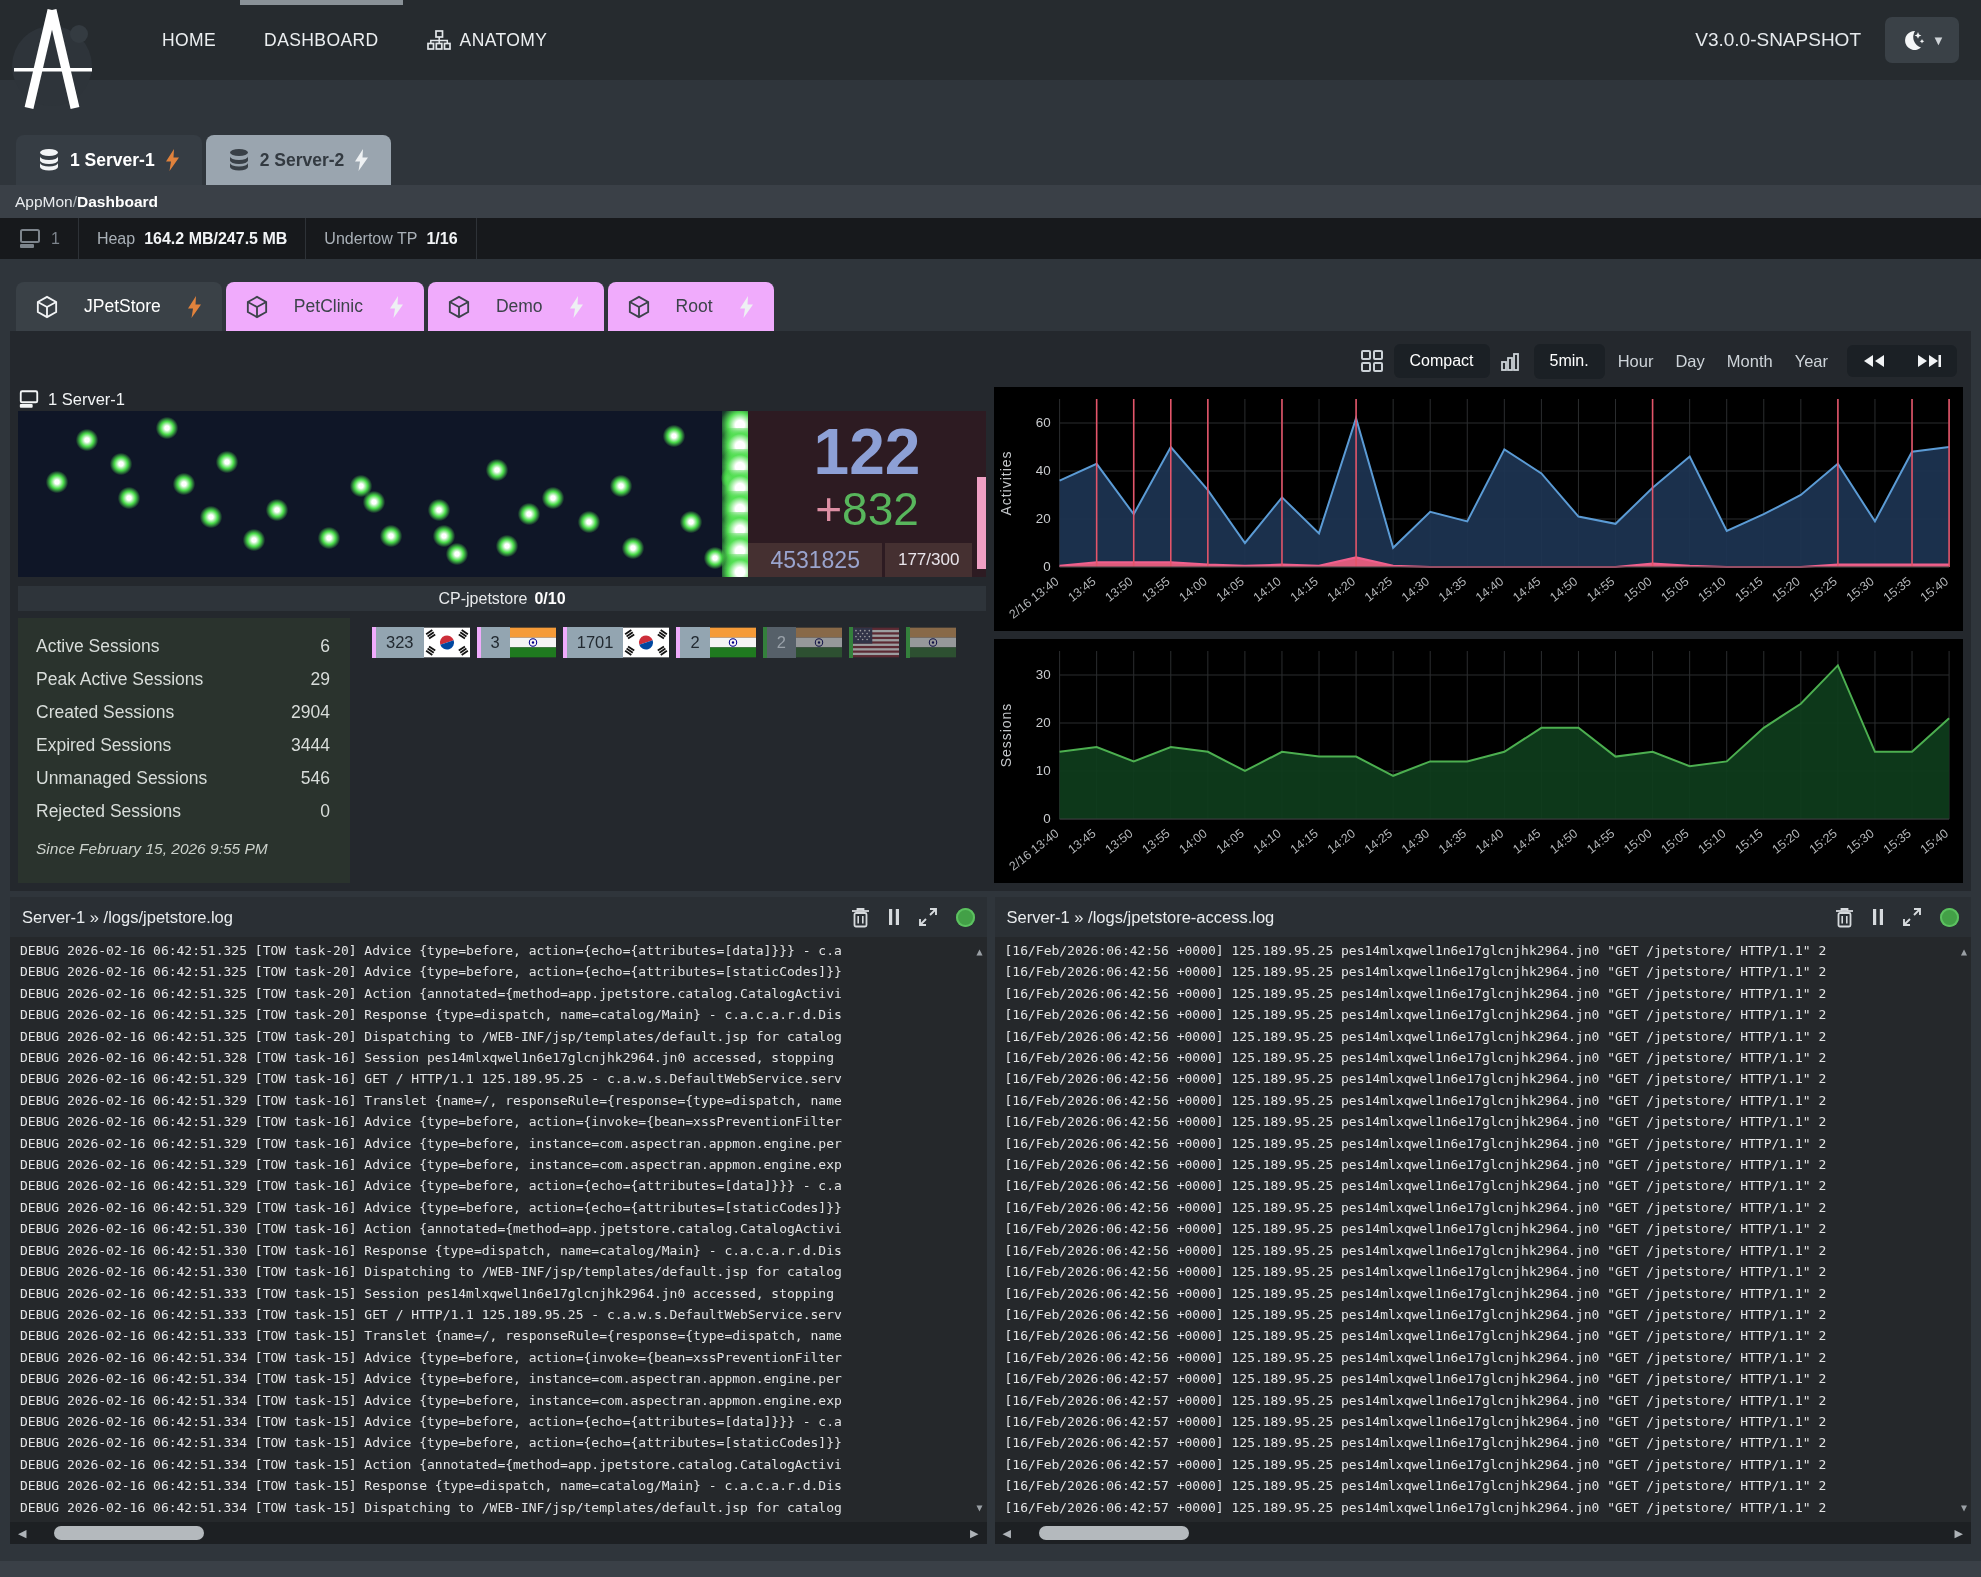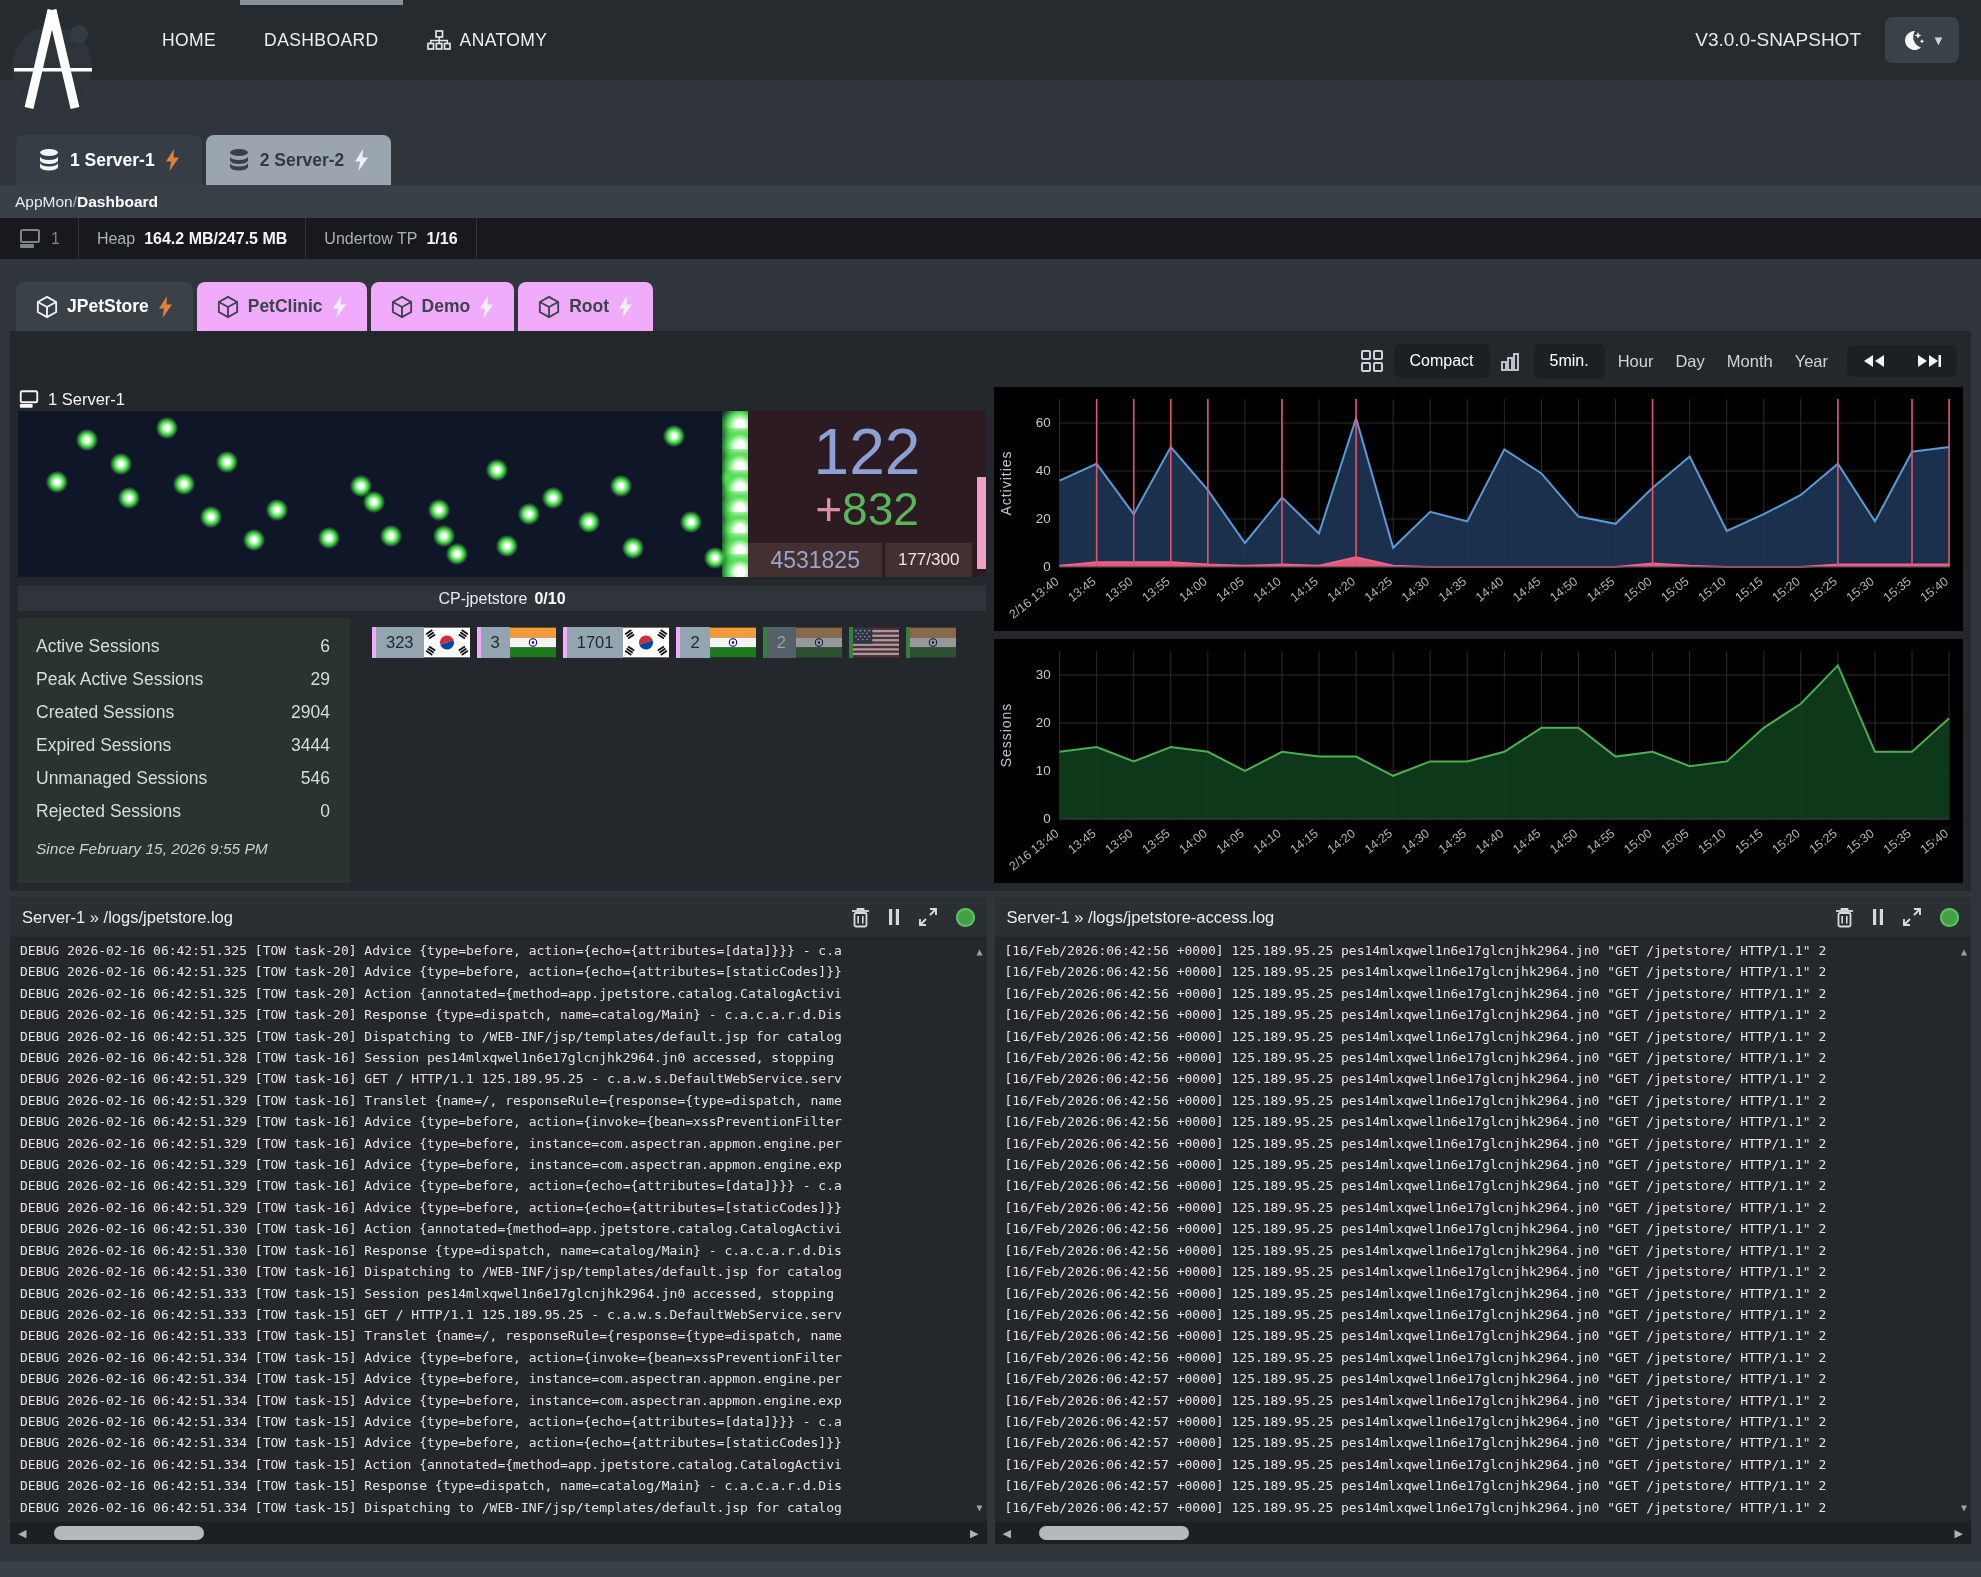--- a/index.html
+++ b/index.html
@@ -30,22 +30,22 @@
   .breadcrumb .sep { color:#aab1b7; }
   .breadcrumb .cur { font-weight:bold; color:#fff; }
   .statusbar { height:41px; background:#17191c; display:flex; align-items:center; }
   .st-sec { display:flex; align-items:center; gap:9px; padding:0 18px; height:100%;
     border-right:1px solid #2e3237; font-size:16px; color:#a9b0b7; }
   .st-sec b { color:#f2f4f6; }
   .st-num { color:#7d848c; font-size:16px; }
 
   
   .app-tabs { margin-top:23px; padding-left:16px; display:flex; gap:4px; }
-  .atab { display:flex; align-items:center; gap:9px; height:49px; padding:0 20px;
-    border-radius:8px 8px 0 0; font-size:17.5px; font-weight:bold; cursor:pointer; }
+  .atab { display:flex; align-items:center; gap:26px; height:49px; padding:0 20px;
+    border-radius:8px 8px 0 0; font-size:17.5px; font-weight:normal; cursor:pointer; }
   .atab.active { background:#3a4147; color:#fff; }
   .atab.inactive { background:#f0abfc; color:#3c434a;text-align:center; }
 
   .dashboard { margin:0 10px; background:#24282d; padding:8px; }
   .controls { height:44px; display:flex; align-items:center; justify-content:flex-end; gap:10px; padding-right:6px; }
   .ctl-btn { background:#1b2025; color:#fff; border:none; border-radius:6px; padding:8px 16px;
     font-size:16px; font-family:inherit; cursor:pointer; }
   .ctl-text { color:#ced4d9; font-size:16.5px; padding:8px 9px; cursor:pointer; }
   .nav-group { background:#1b2025; border-radius:6px; display:flex; }
   .nav-group .ng-btn { padding:9px 15px; cursor:pointer; display:flex; align-items:center; }
@@ -55,21 +55,21 @@
   .right-col { flex:1; display:flex; flex-direction:column; gap:8px; }
 
   .server-label { height:24px; display:flex; align-items:center; gap:8px; font-size:16.5px; color:#f3f5f6; }
   .viz-row { display:flex; height:166px; }
   .dot-field { flex:1; background:#0f1627; position:relative; overflow:hidden; }
   .dot { position:absolute; width:22px; height:22px;
     background:radial-gradient(circle, #ffffff 14%, #4bdc4b 42%, rgba(40,170,40,0) 72%); }
   .dot.big { width:36px; height:36px;
     background:radial-gradient(circle, #ffffff 18%, #55e055 48%, rgba(60,200,60,.25) 78%, rgba(40,170,40,0) 100%); }
   .big-stats { width:238px; background:#2d1b22; position:relative; display:flex; flex-direction:column; }
-  .act-count { text-align:center; font-size:64px; font-weight:normal; color:#8da0d6; line-height:66px; margin-top:8px; }
+  .act-count { text-align:center; font-size:64px; font-weight:bold; color:#8da0d6; line-height:66px; margin-top:8px; }
   .sess-delta { text-align:center; font-size:46px; line-height:48px; color:#58b65c; }
   .sess-delta .plus { color:#dd8fa4; }
   .bs-bottom { margin-top:auto; display:flex; gap:3px; padding-right:14px; height:34px; }
   .bs-cell { background:#453031; display:flex; align-items:center; justify-content:center; }
   .bs-total { flex:1.55; color:#9aa4ce; font-size:23px; }
   .bs-tp { flex:1; color:#e9e5eb; font-size:17px; }
   .gauge { position:absolute; right:0; top:66px; width:9px; height:92px; background:#efa0c4; }
 
   .cp-bar { margin-top:9px; height:25px; background:#2e343a; display:flex; align-items:center;
     justify-content:center; gap:7px; font-size:16px; color:#e8eaec; }

